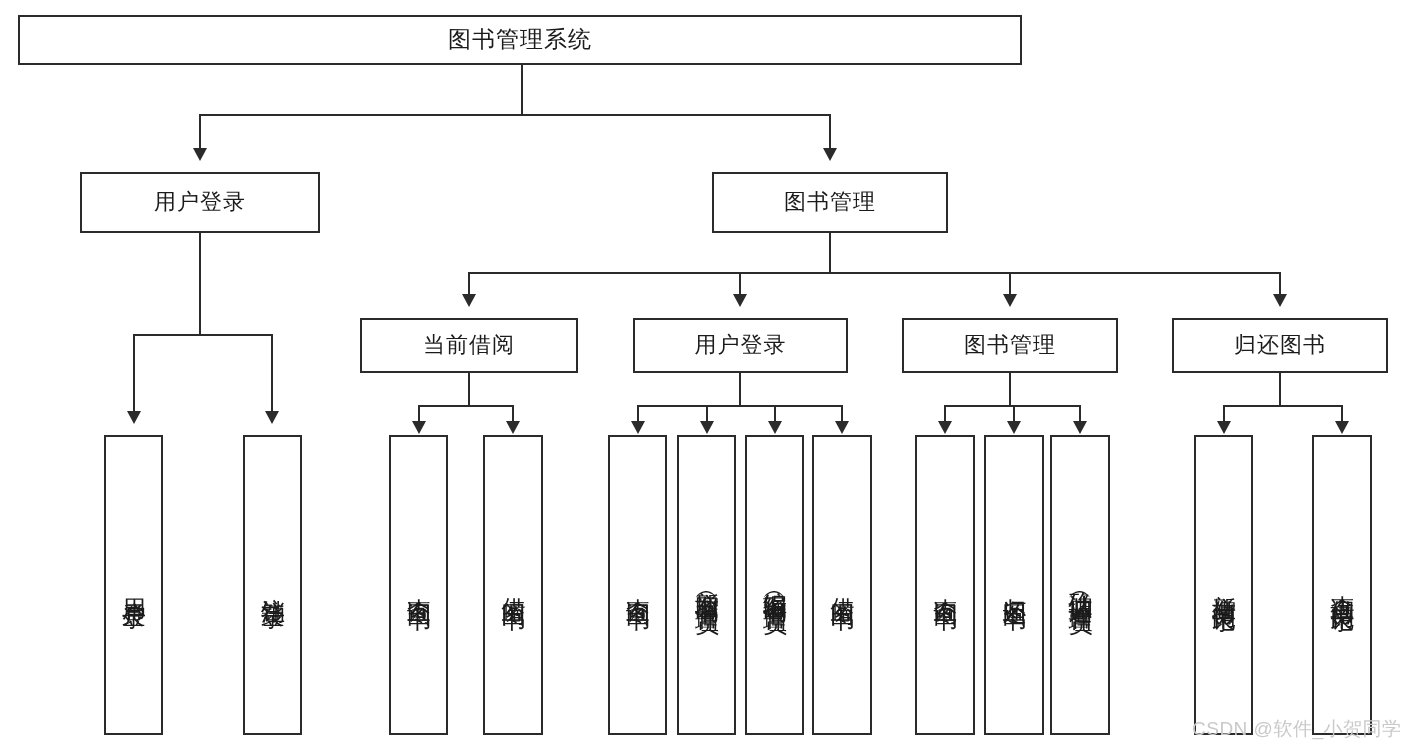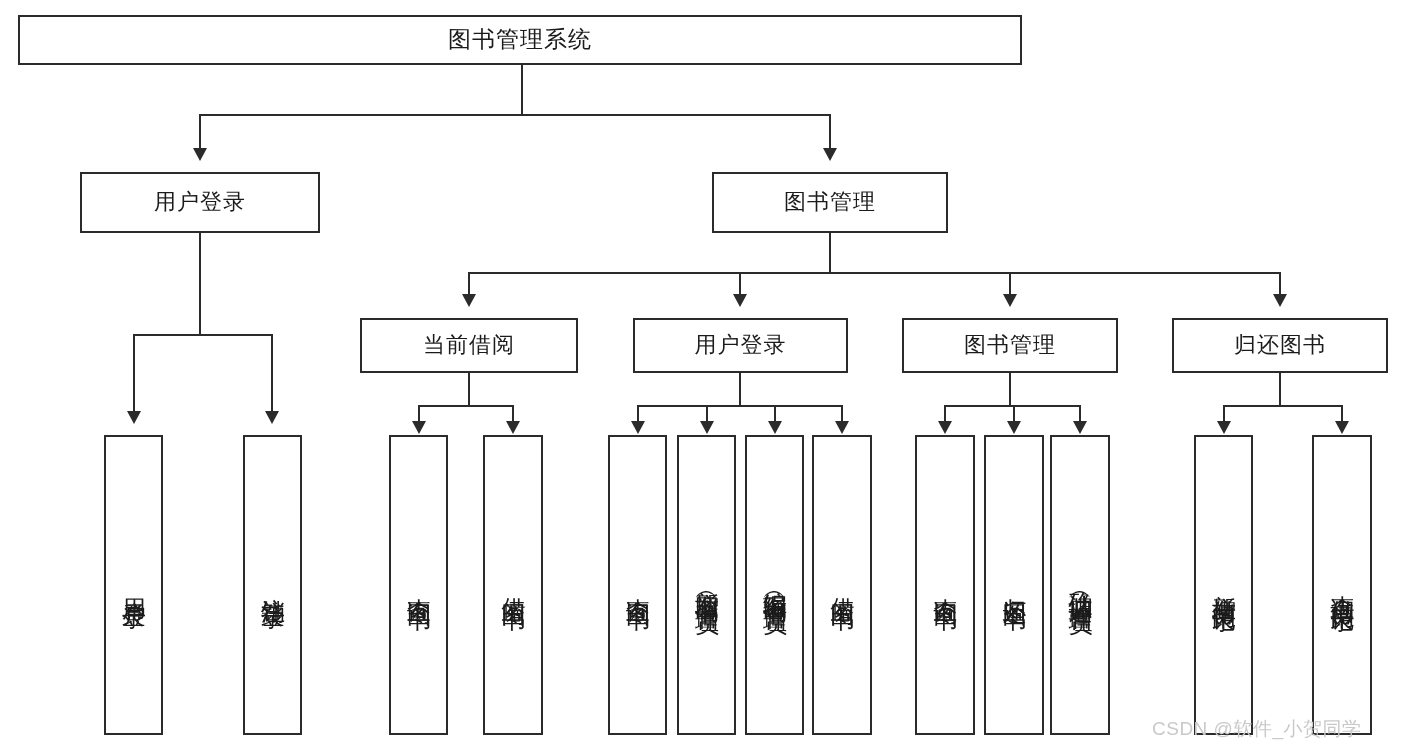--- a/index.html
+++ b/index.html
@@ -195,15 +195,15 @@
     <span class="vtext">确认归还（管理员）</span>
   </div>
 
   <div class="node vert" style="left:1194px;top:435px;width:59px;height:300px;">
     <span class="vtext">新增借阅记录</span>
   </div>
   <div class="node vert" style="left:1312px;top:435px;width:60px;height:300px;">
     <span class="vtext">查询借阅记录</span>
   </div>
 
-  <div id="watermark" style="left:1152px;top:716px;">CSDN @软件_小贺同学</div>
+  <div id="watermark" style="left:1192px;top:716px;">CSDN @软件_小贺同学</div>
 
 </div>
 
 </body></html>

